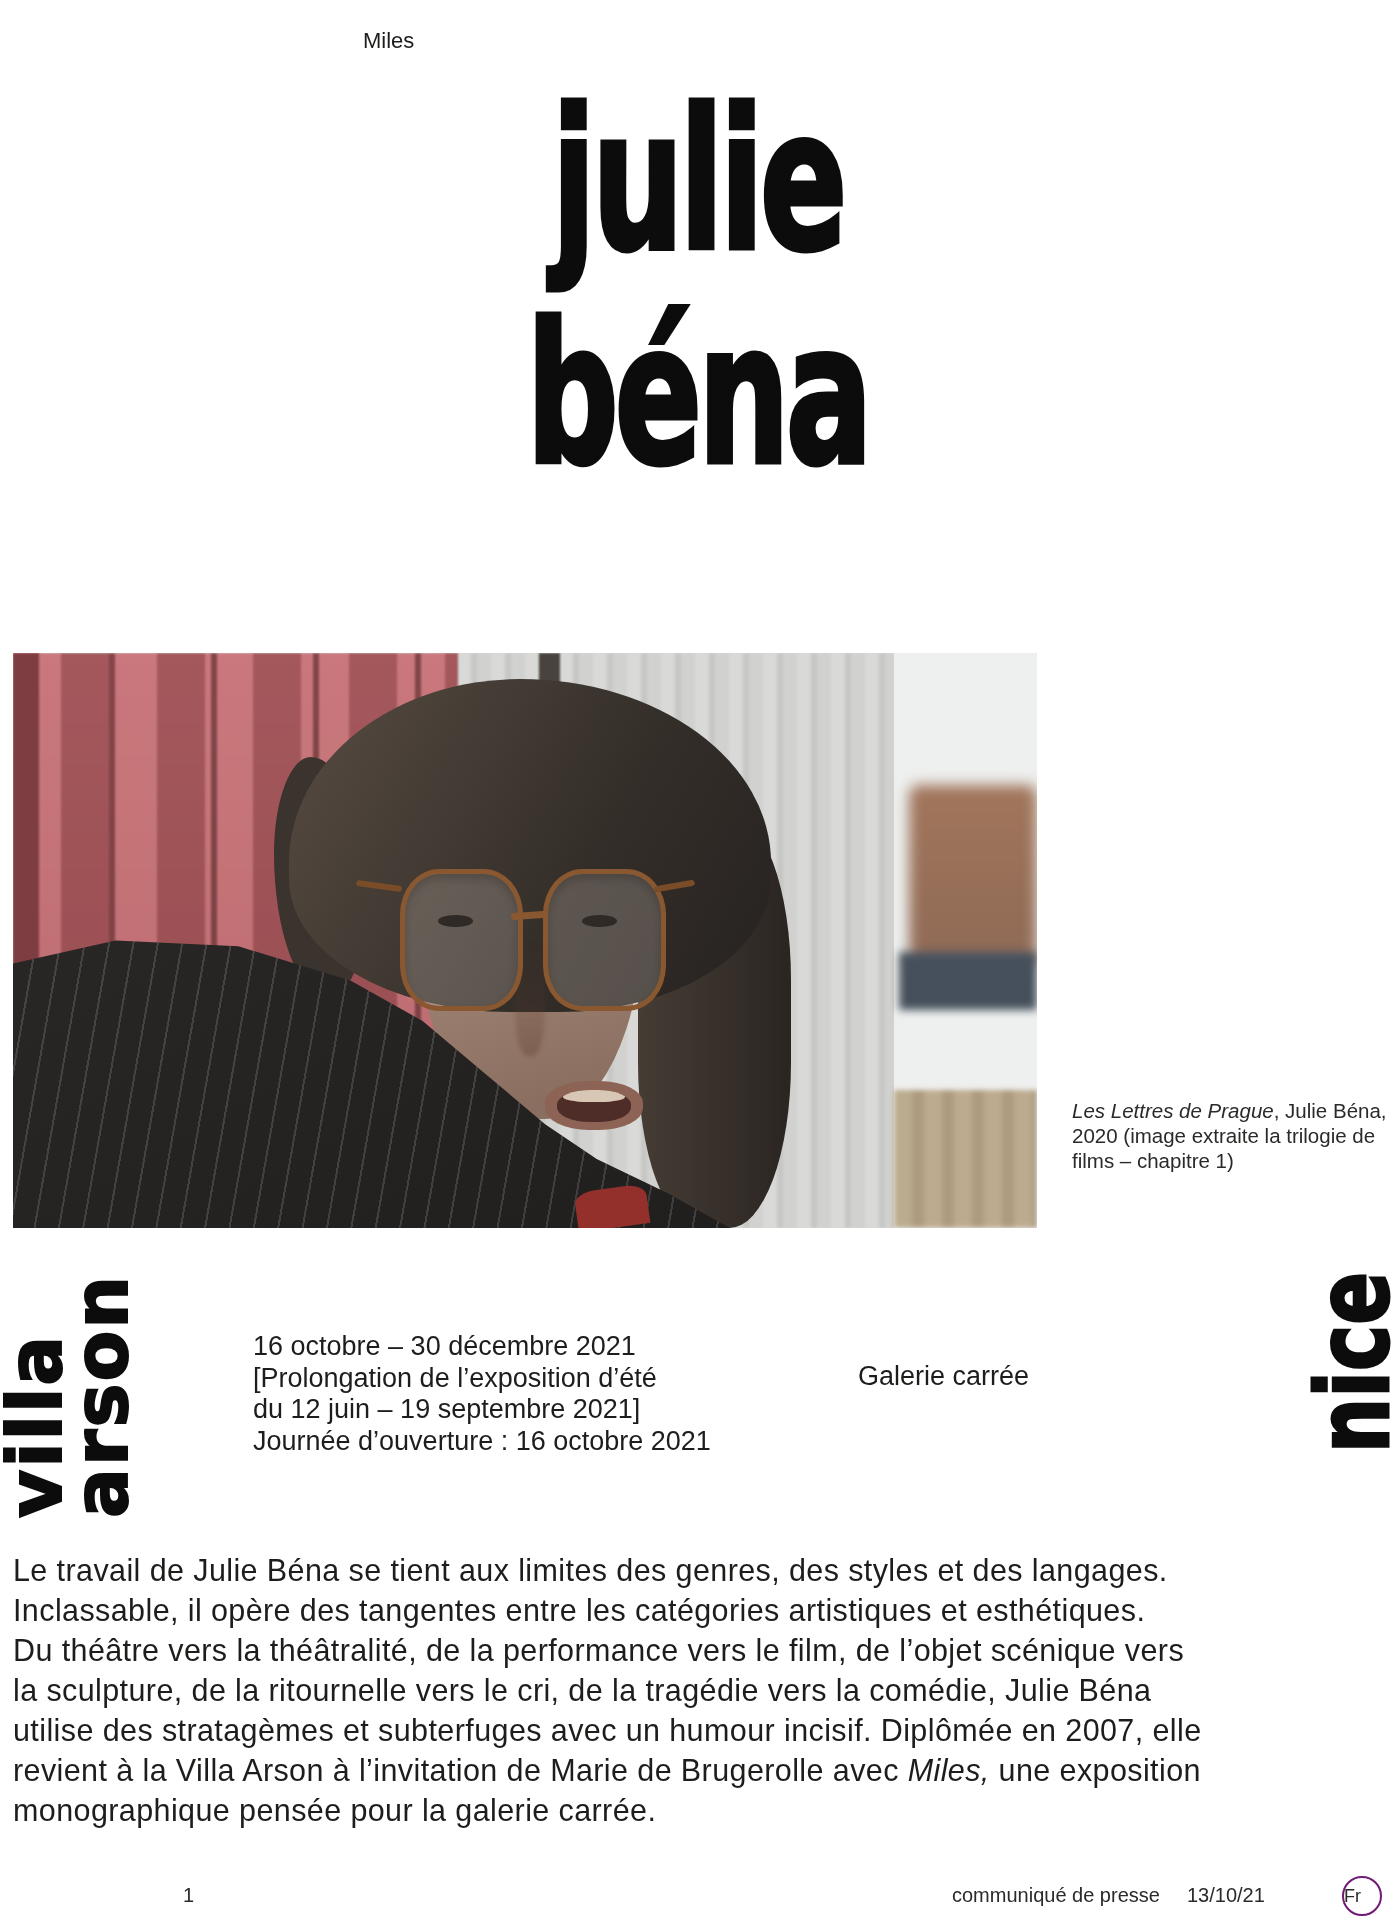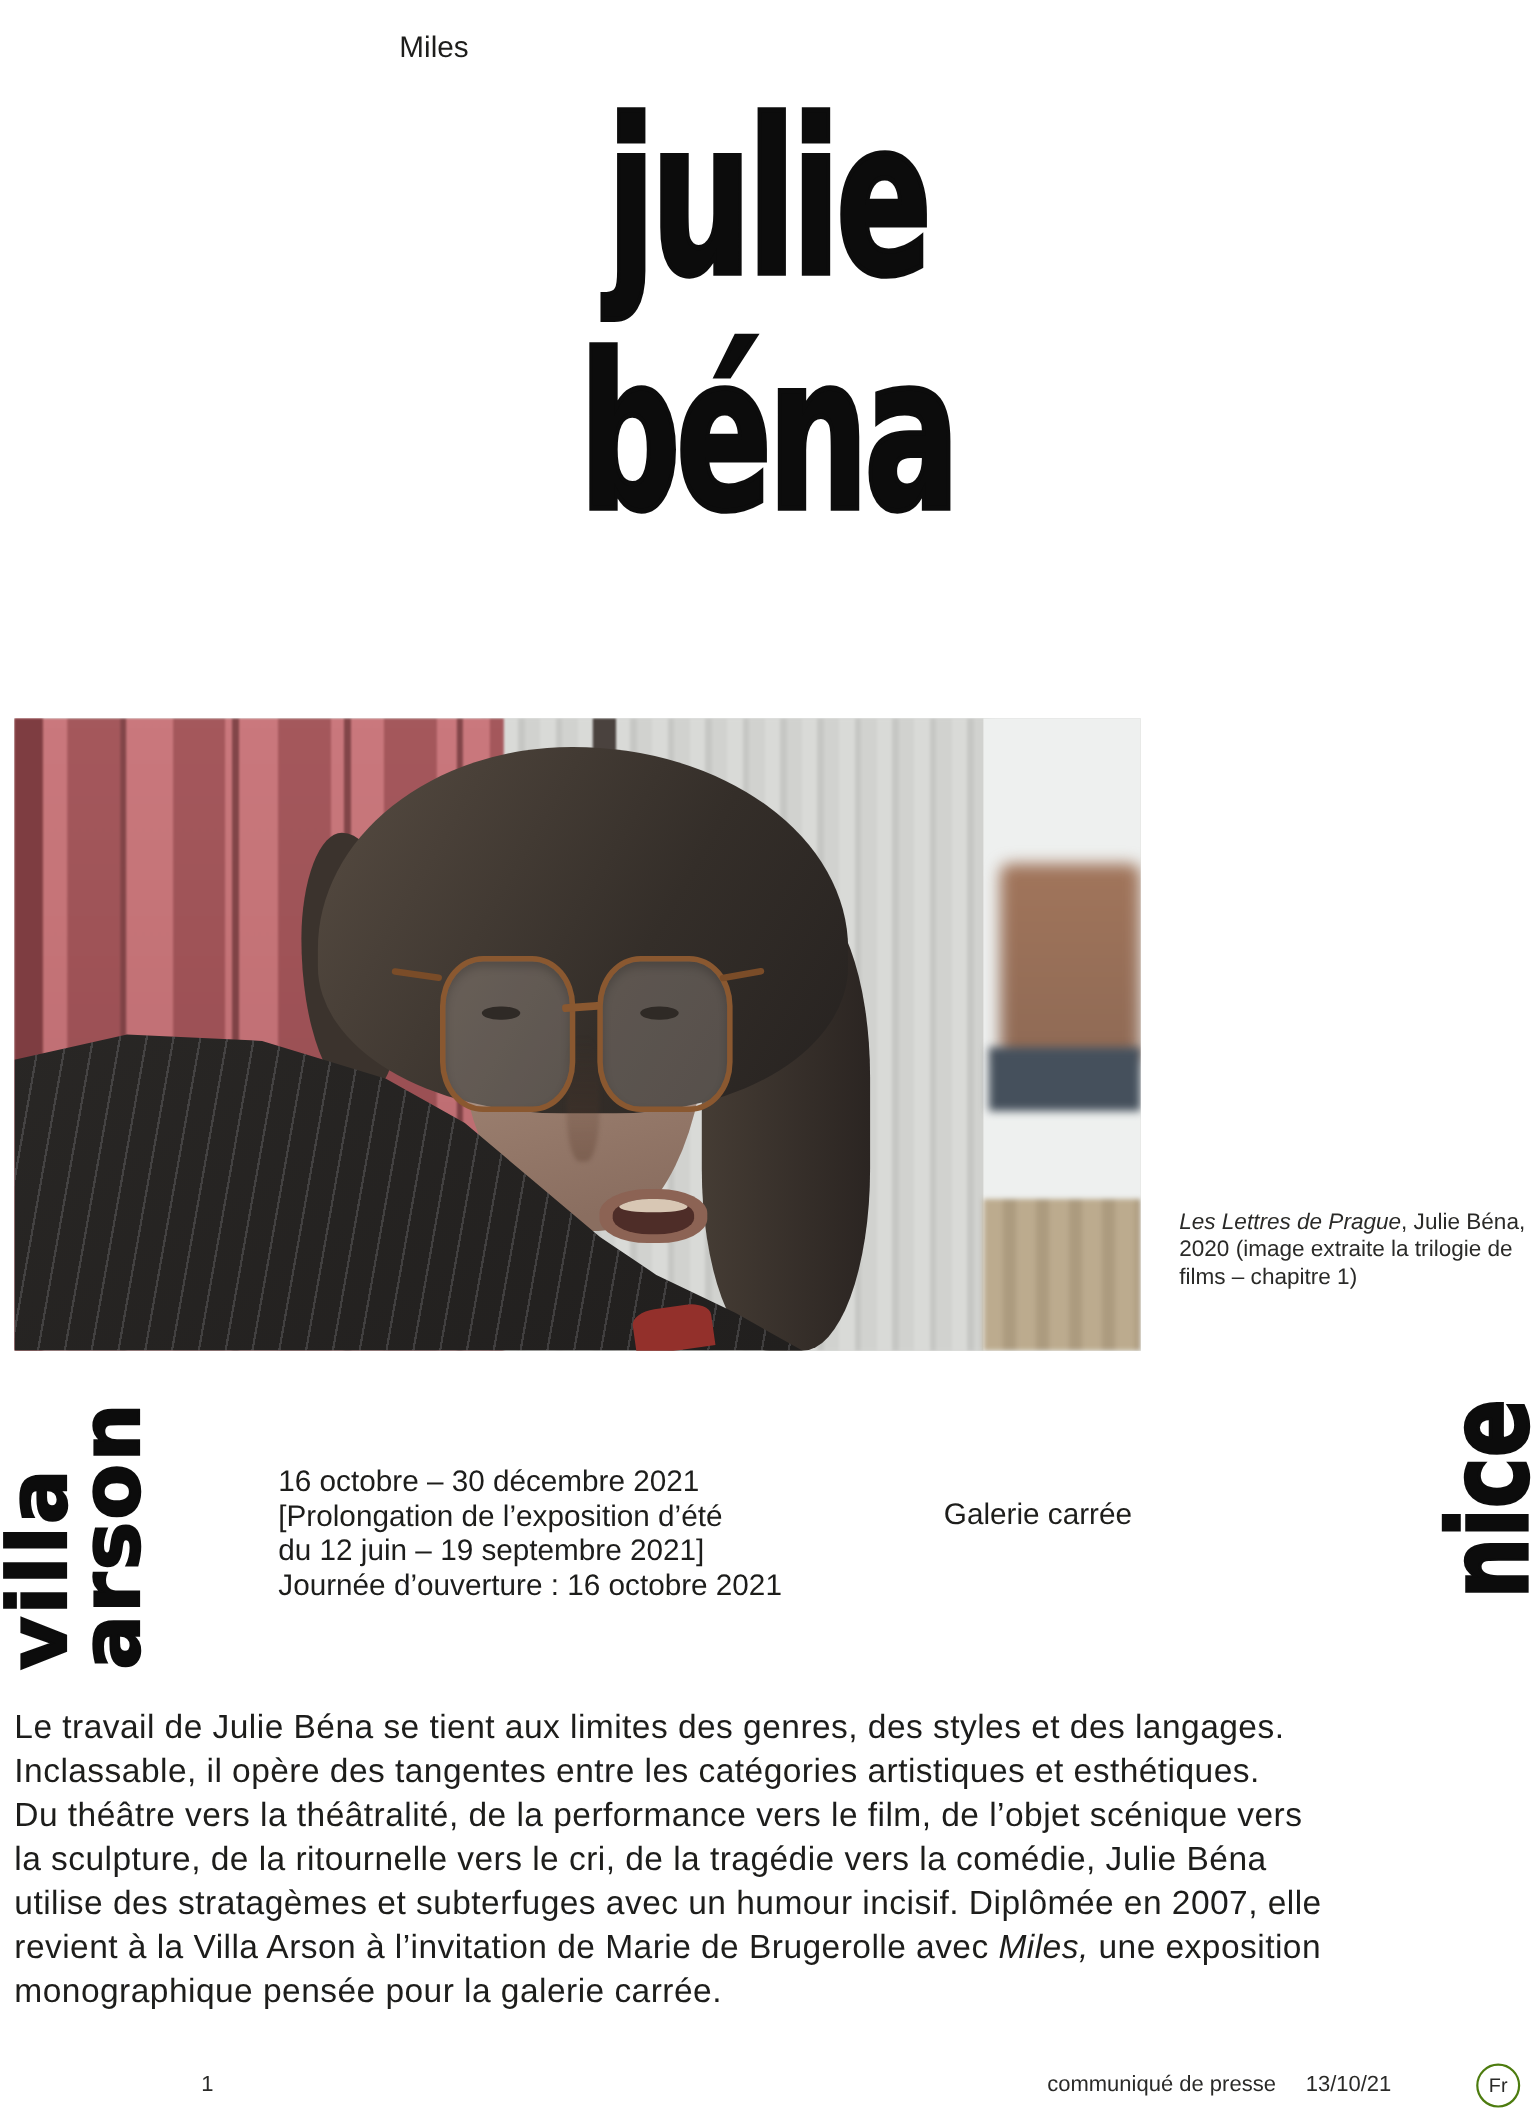--- a/index.html
+++ b/index.html
@@ -2,21 +2,21 @@
 <html><head>
 <meta charset="utf-8">
 <style>
   html,body{margin:0;padding:0;background:#ffffff;}
   body{position:relative;width:1395px;height:1920px;overflow:hidden;
        font-family:"Liberation Sans",sans-serif;color:#1d1d1b;}
 
   .abs{position:absolute;}
 
   
-  .miles{left:363px;top:28px;font-size:27px;color:#1d1d1b;}
+  .miles{left:363px;top:28px;font-size:22px;color:#1d1d1b;}
 
   .big-title{left:0;top:74px;width:1395px;text-align:center;
     font-family:"DejaVu Sans",sans-serif;font-weight:700;color:#0c0c0c;
     font-size:195px;line-height:214px;letter-spacing:-6px;
     -webkit-text-stroke:5px #0c0c0c;
     transform:scaleX(0.66);transform-origin:50% 0;}
 
   
   .photo{left:13px;top:653px;width:1024px;height:575px;overflow:hidden;background:#d5d6d3;}
   .photo *{position:absolute;}
@@ -90,22 +90,22 @@
   .bodytext{left:13px;top:1550px;width:1372px;font-size:30.5px;line-height:40px;
     letter-spacing:0.4px;color:#1d1d1b;}
   .bodytext div{white-space:nowrap;}
   .bodytext .it{font-style:italic;}
 
   
   .footer-item{top:1884px;font-size:20px;color:#2a2a28;}
   .page-num{left:183px;}
   .doc-type{left:904px;margin-left:48px;}
   .doc-date{left:1187px;}
-  .lang-badge{left:1342px;top:1876px;width:40px;height:40px;border:2px solid #4d7c0f;
-    border-radius:50%;box-sizing:border-box;display:flex;align-items:center;justify-content:center;
+  .lang-badge{left:1342px;top:1876px;width:40px;height:40px;border:2px solid #701a75;
+    border-radius:50%;box-sizing:border-box;display:flex;align-items:center;
     font-size:18px;color:#2a2a28;}
 </style>
 </head>
 <body>
 
 <div class="abs miles">Miles</div>
 
 <div class="abs big-title">
   <div>julie</div>
   <div>béna</div>

